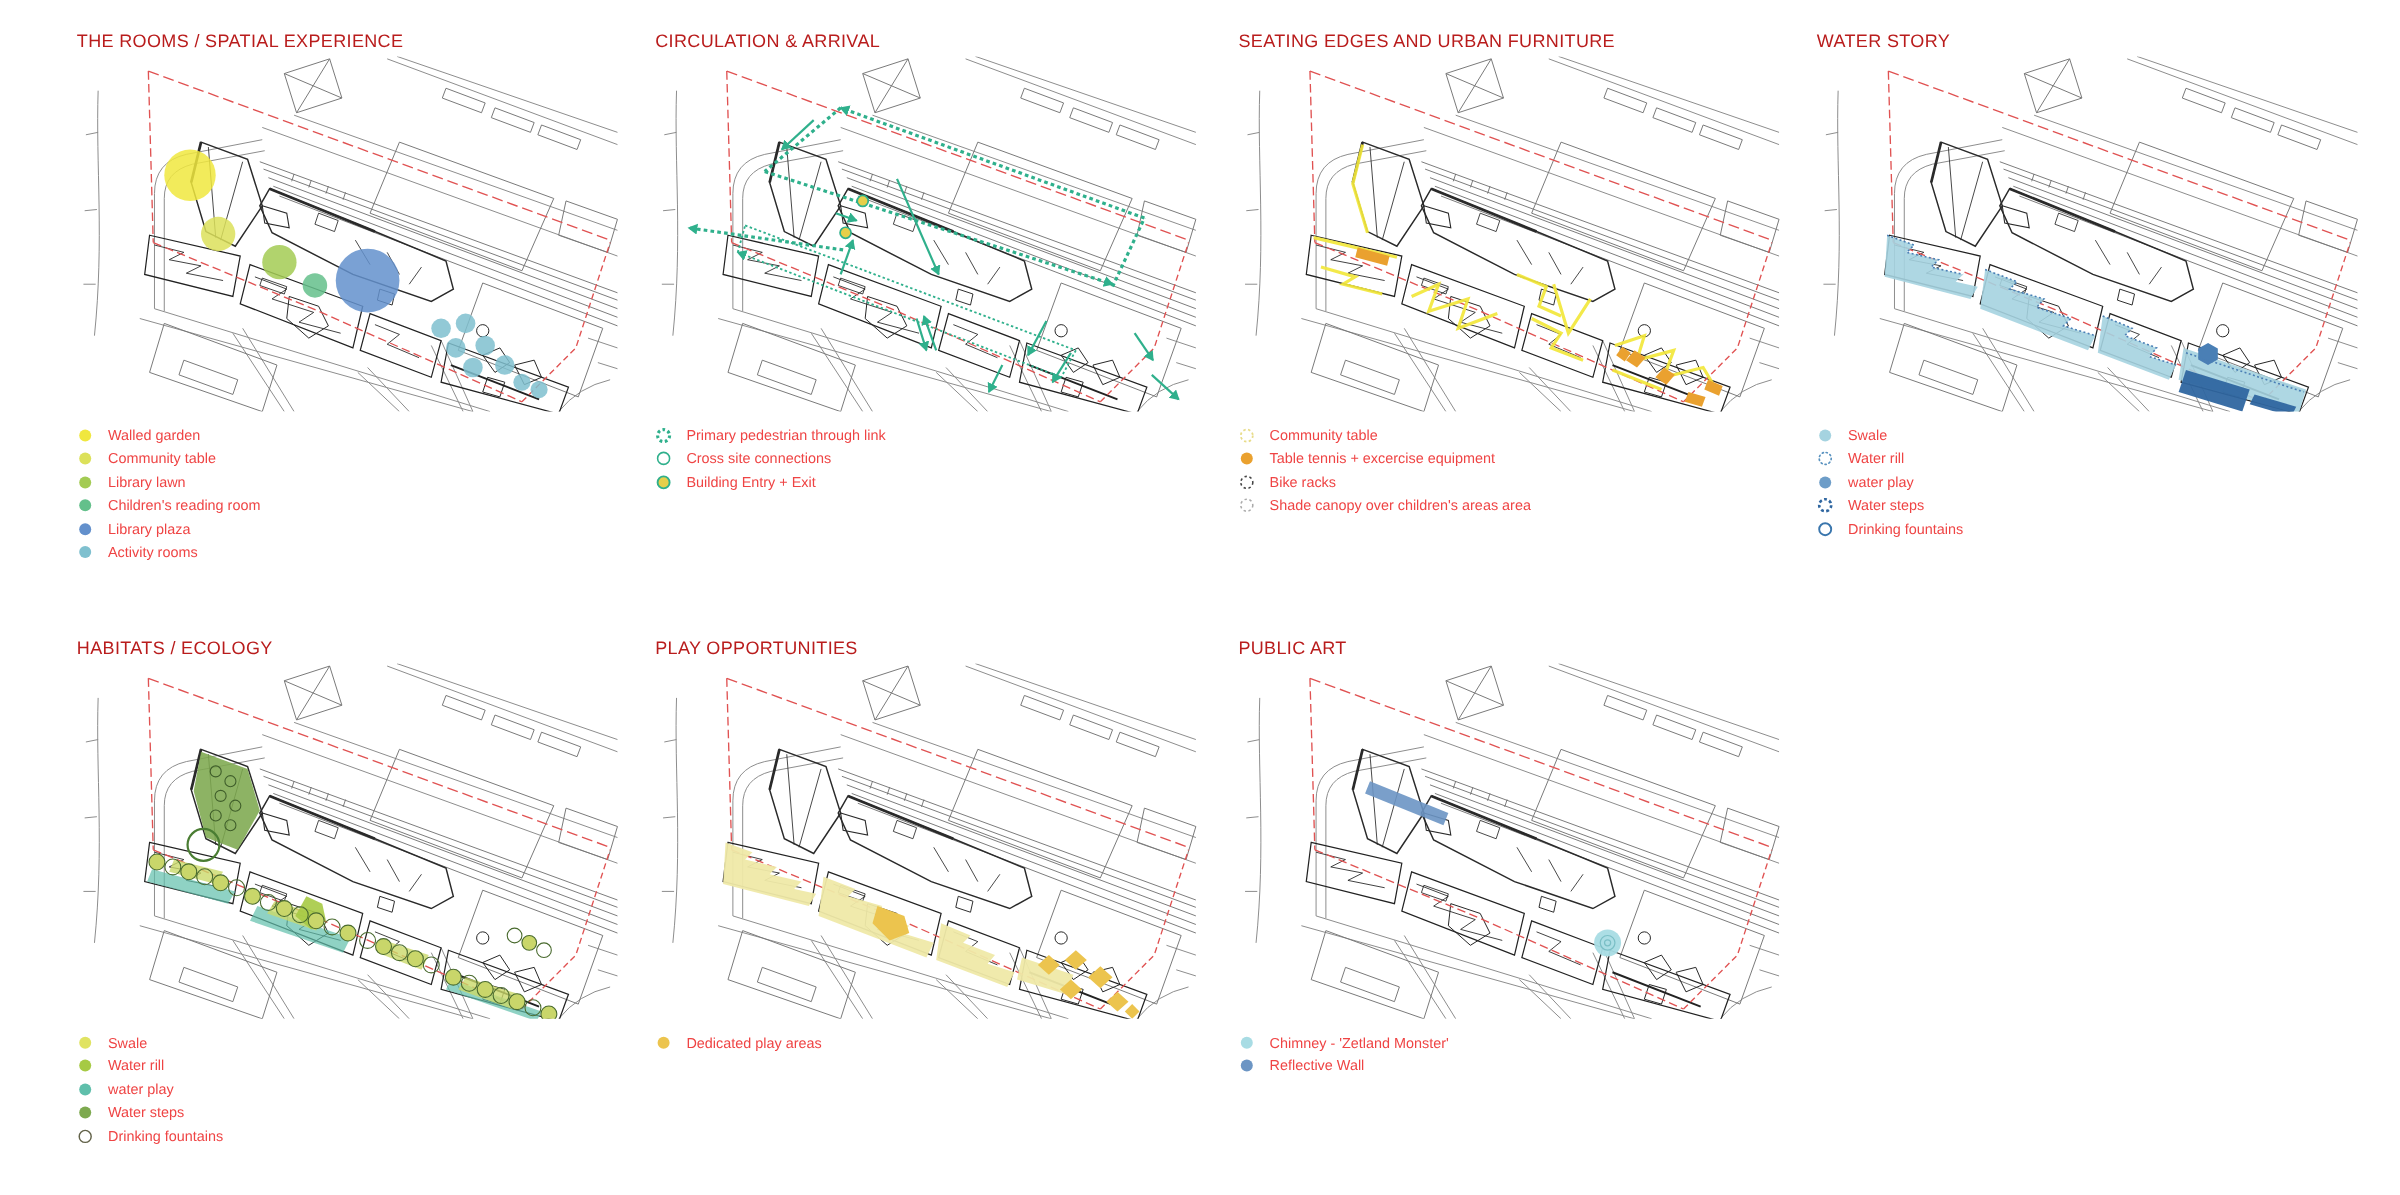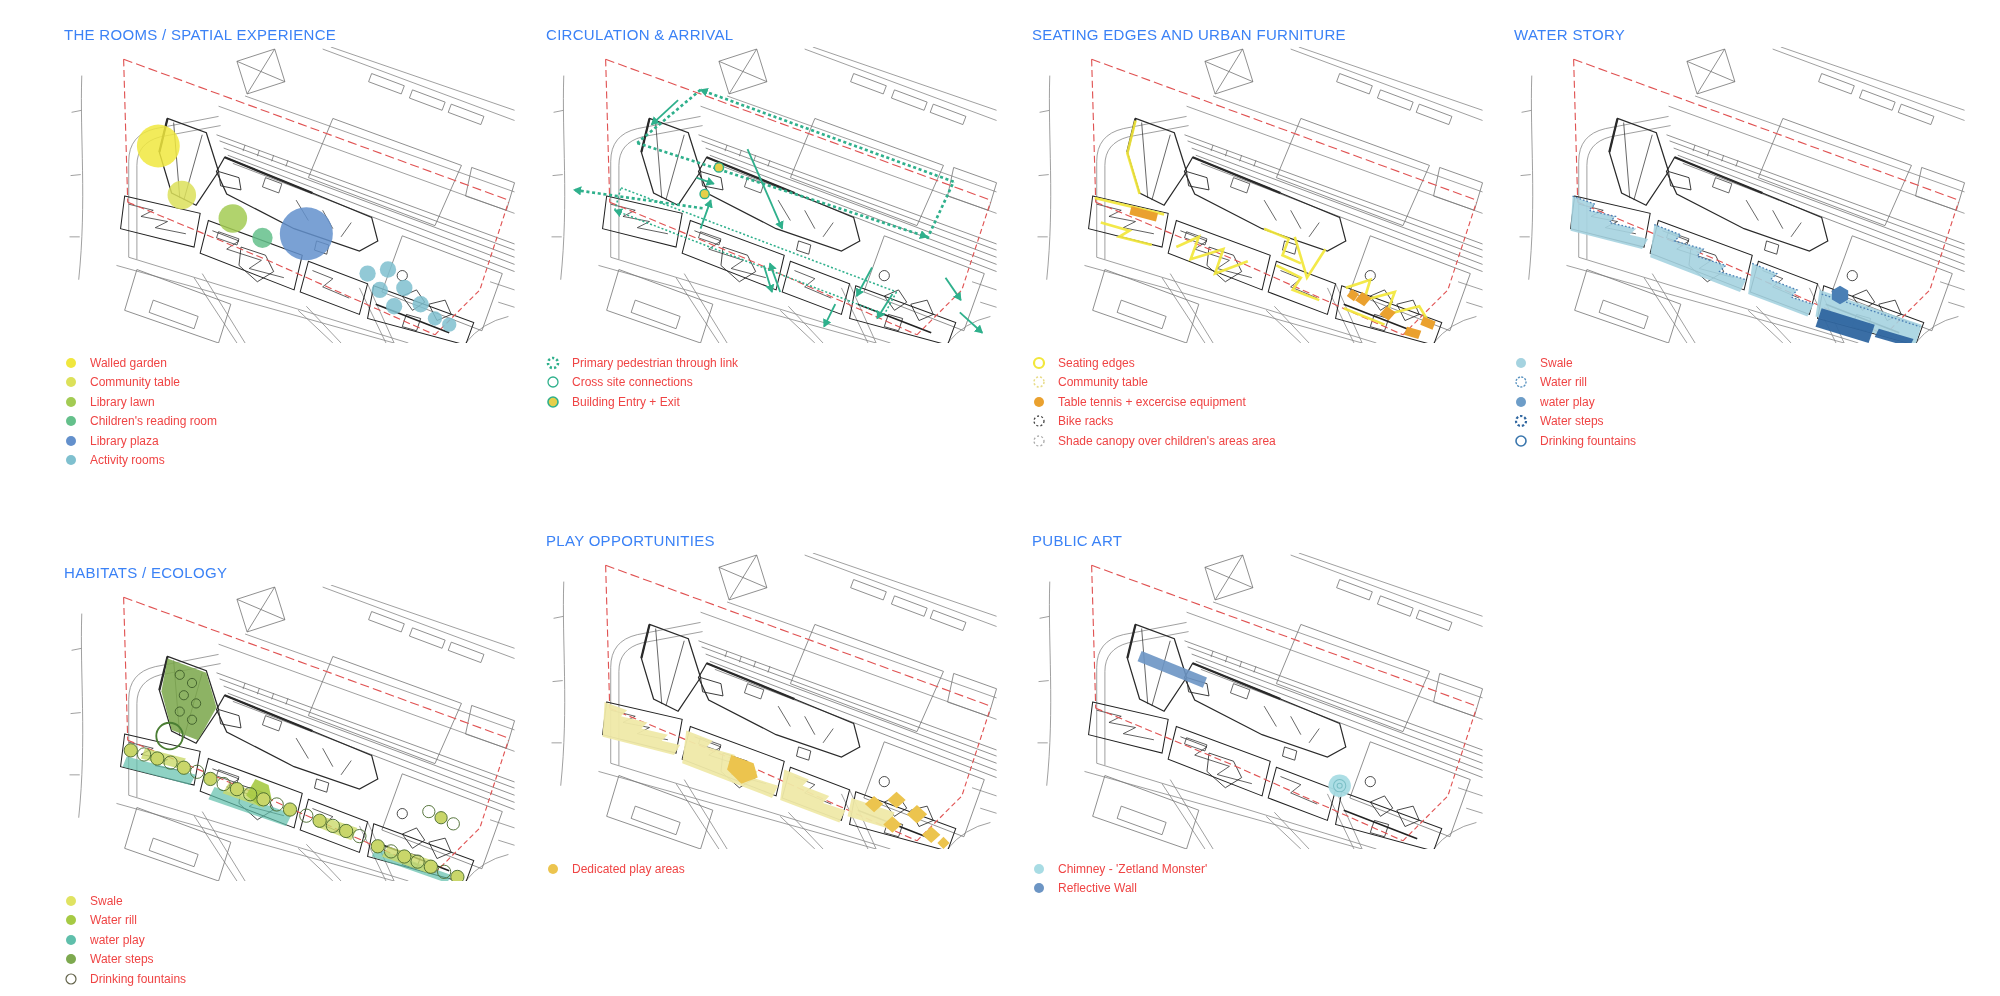--- a/index.html
+++ b/index.html
@@ -3,33 +3,33 @@
 <meta charset="utf-8">
 <style>
   html,body{margin:0;padding:0;}
   body{
     width:2000px;height:996px;position:relative;overflow:hidden;
     background:#ffffff;
     font-family:"Liberation Sans","DejaVu Sans",sans-serif;
   }
   .panel{position:absolute;width:472px;}
   .panel-title{
-    margin:0 0 4px 6px;font-size:15px;font-weight:400;color:#3b82f6;
+    margin:0 0 4px 6px;font-size:15px;font-weight:400;color:#b91c1c;
     letter-spacing:.3px;white-space:nowrap;
   }
   .map{width:452px;height:296px;margin-left:6px;}
   .map svg{display:block;width:452px;height:296px;}
   .legend{list-style:none;margin:10px 0 0 6px;padding:0;}
   .legend-item{display:flex;align-items:center;height:19.5px;}
   .legend-swatch{flex:0 0 14px;margin-right:12px;}
   .legend-label{font-size:12px;color:#ef4444;white-space:nowrap;}
   
   #p0{left:58px;top:26px;}  #p1{left:540px;top:26px;}
   #p2{left:1026px;top:26px;}#p3{left:1508px;top:26px;}
-  #p4{left:58px;top:532px;margin-top:32px;} #p5{left:540px;top:532px;}
+  #p4{left:58px;top:532px;} #p5{left:540px;top:532px;}
   #p6{left:1026px;top:532px;}
 </style>
 </head>
 <body>
 
 <svg width="0" height="0" style="position:absolute" aria-hidden="true">
   <defs>
     <marker id="ah" markerUnits="userSpaceOnUse" markerWidth="10" markerHeight="10" refX="7" refY="4.5" orient="auto">
       <path d="M0,0 L8,4.5 L0,9 Z" fill="#2fb08c"></path>
     </marker>
@@ -239,26 +239,20 @@
           <polygon points="312,237 319,242 314,249 307,244"></polygon>
           <polygon points="322,240 331,246 324,254 315,248"></polygon>
           <polygon points="346,254 355,260 348,268 339,262"></polygon>
           <polygon points="366,274 380,278 377,286 363,282"></polygon>
           <polygon points="382,264 394,269 391,277 379,272"></polygon>
         </g>
       </g>
     </svg>
   </div>
   <ul class="legend">
-      <li class="legend-item">
-        <svg width="14" height="14" class="legend-swatch">
-          <circle cx="7" cy="7" r="5" fill="none" stroke="#f2e73b" stroke-width="2.2"></circle>
-        </svg>
-        <span class="legend-label">Seating edges</span>
-      </li>
       <li class="legend-item">
         <svg width="14" height="14" class="legend-swatch">
           <circle cx="7" cy="7" r="5" fill="none" stroke="#e8dc8a" stroke-width="1.5" stroke-dasharray="2 2"></circle>
         </svg>
         <span class="legend-label">Community table</span>
       </li>
       <li class="legend-item">
         <svg width="14" height="14" class="legend-swatch">
           <circle cx="7" cy="7" r="5" fill="#eaa12f" stroke="none"></circle>
         </svg>

